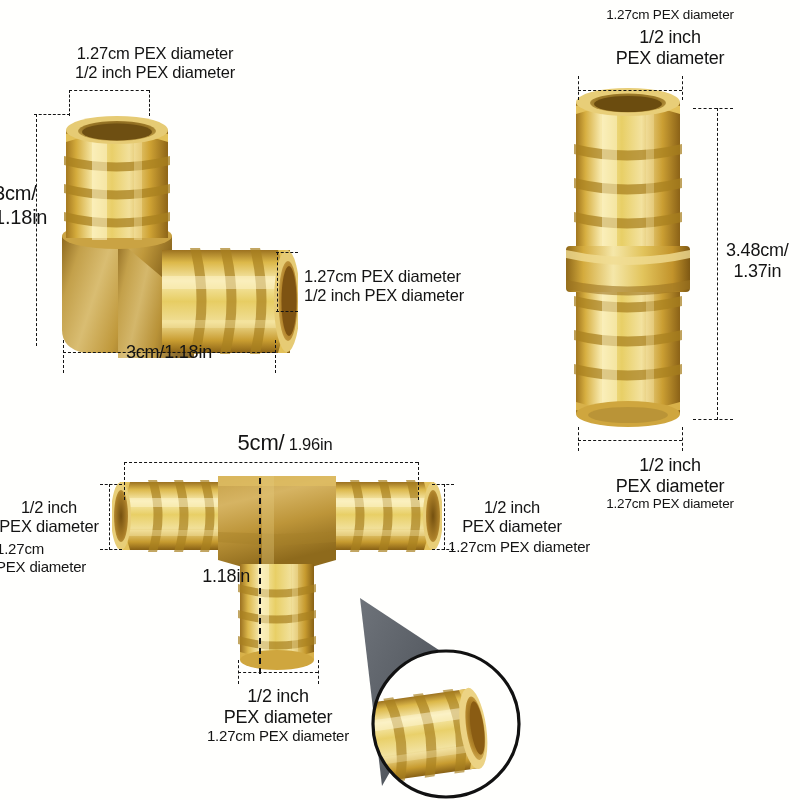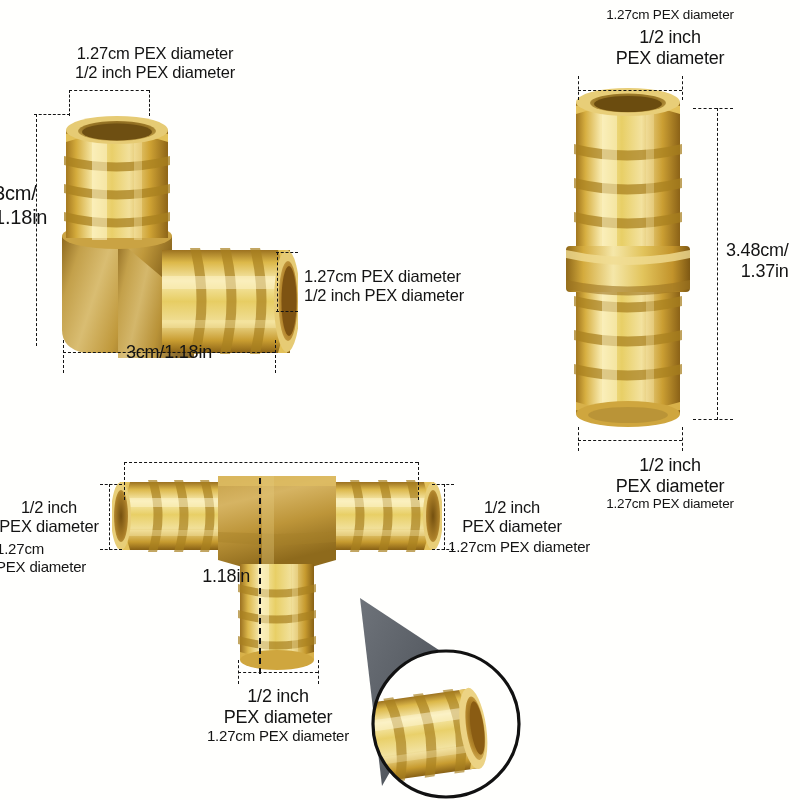--- a/index.html
+++ b/index.html
@@ -214,21 +214,21 @@
     <div>PEX diameter</div>
   </div>
 
   <div class="dashV thin" style="left:578px; top:76px; height:24px;"></div>
   <div class="dashH thin" style="left:578px; top:90px; width:104px;"></div>
   <div class="dashV thin" style="left:682px; top:76px; height:24px;"></div>
 
   <div class="dashH thin" style="left:693px; top:108px; width:40px;"></div>
   <div class="dashV thin" style="left:717px; top:108px; height:312px;"></div>
   <div class="dashH thin" style="left:693px; top:419px; width:40px;"></div>
-  <div class="lbl t18" style="left:726px; top:240px; text-align:right;">
+  <div class="lbl t18" style="left:726px; top:240px; text-align:center;">
     <div>3.48cm/</div>
     <div>1.37in</div>
   </div>
 
   <div class="dashV thin" style="left:578px; top:427px; height:24px;"></div>
   <div class="dashH thin" style="left:578px; top:440px; width:104px;"></div>
   <div class="dashV thin" style="left:682px; top:427px; height:24px;"></div>
 
   <div class="lbl t18" style="left:540px; top:455px; width:260px;">
     <div>1/2 inch</div>
@@ -303,20 +303,24 @@
       <path d="M126,112 q38,11 78,0 l0,8 q-40,11 -78,0 Z" fill="#a8801f" opacity="0.7"></path>
       <path d="M126,138 q38,11 78,0 l0,8 q-40,11 -78,0 Z" fill="#a8801f" opacity="0.7"></path>
       <path d="M126,164 q38,11 78,0 l0,8 q-40,11 -78,0 Z" fill="#a8801f" opacity="0.7"></path>
       <rect x="146" y="92" width="11" height="96" fill="#fdf5cc" opacity="0.5"></rect>
       <rect x="180" y="92" width="6" height="96" fill="#fbefb8" opacity="0.32"></rect>
       <path d="M128,180 q37,11 74,0 l0,8 q-37,11 -74,0 Z" fill="#d8b14a"></path>
       <ellipse cx="165" cy="188" rx="37" ry="10" fill="#cfa63e"></ellipse>
     </g>
   </svg>
 
+  <div class="lbl" style="left:185px; top:430px; width:200px;">
+    <span class="t22">5cm/</span>
+    <span class="t16">1.96in</span>
+  </div>
   <div class="dashV thin" style="left:124px; top:462px; height:38px;"></div>
   <div class="dashH thin" style="left:124px; top:462px; width:294px;"></div>
   <div class="dashV thin" style="left:418px; top:462px; height:38px;"></div>
 
   <div class="dashH thin" style="left:100px; top:484px; width:22px;"></div>
   <div class="dashV thin" style="left:109px; top:484px; height:66px;"></div>
   <div class="dashH thin" style="left:100px; top:549px; width:22px;"></div>
   <div class="lbl t16" style="left:-4px; top:498px; width:106px;">
     <div>1/2 inch</div>
     <div>PEX diameter</div>

